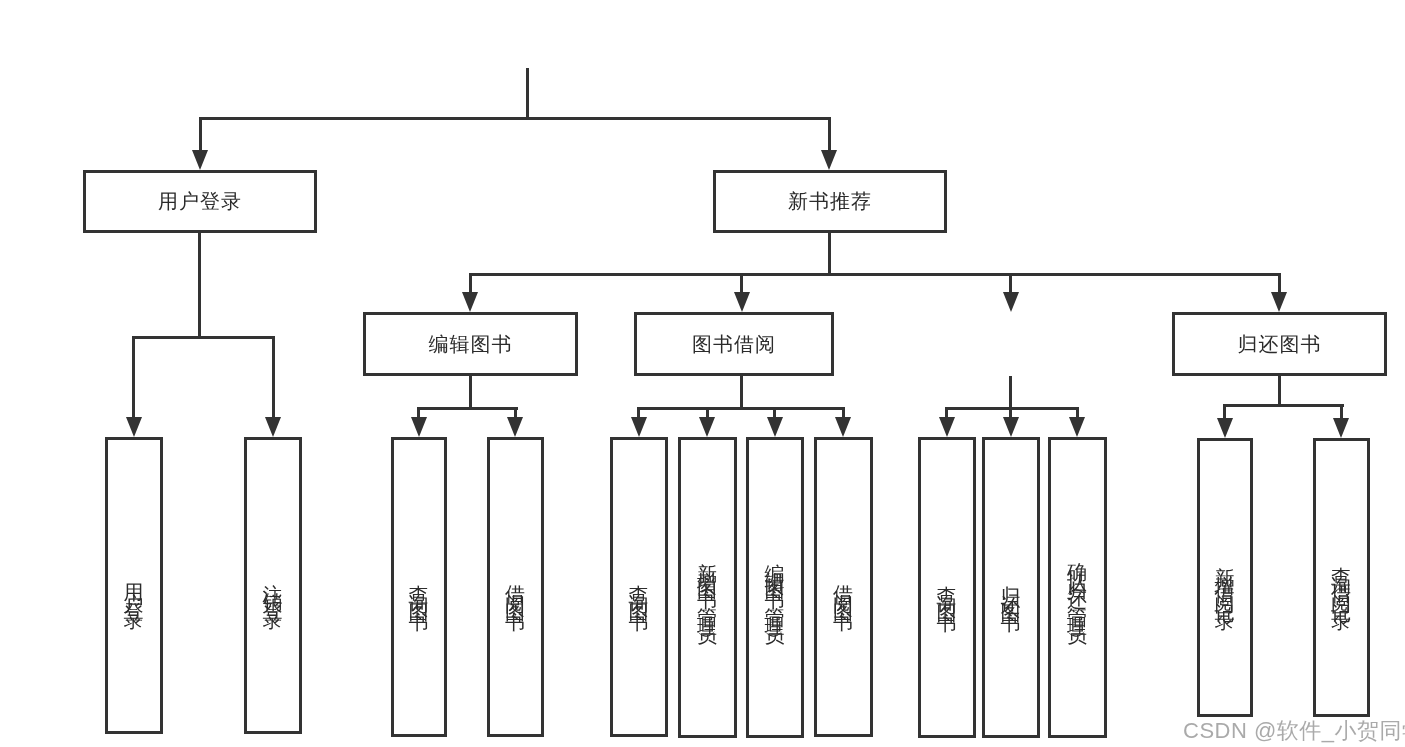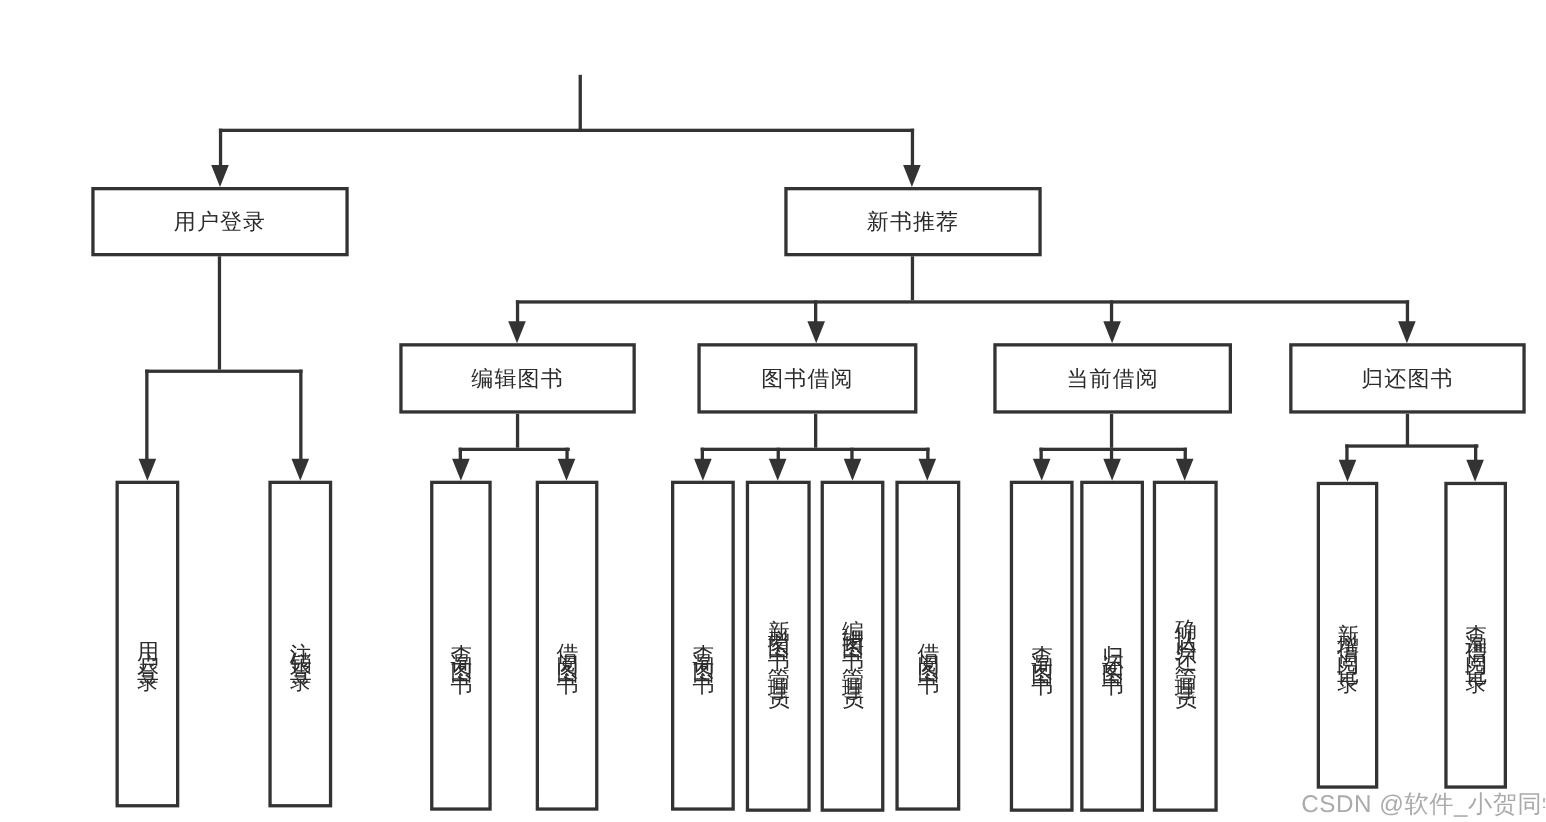--- a/index.html
+++ b/index.html
@@ -130,23 +130,20 @@
   <div class="box" style="left:713px;top:170px;width:234px;height:63px;">
     <span class="htext">新书推荐</span>
   </div>
 
   <div class="box" style="left:363px;top:312px;width:215px;height:64px;">
     <span class="htext">编辑图书</span>
   </div>
   <div class="box" style="left:634px;top:312px;width:200px;height:64px;">
     <span class="htext">图书借阅</span>
   </div>
-  <div class="box" style="left:903px;top:312px;width:217px;height:64px;">
-    <span class="htext">当前借阅</span>
-  </div>
   <div class="box" style="left:1172px;top:312px;width:215px;height:64px;">
     <span class="htext">归还图书</span>
   </div>
 
   <div class="box" style="left:105px;top:437px;width:58px;height:297px;">
     <span class="vtext">用户登录</span>
   </div>
   <div class="box" style="left:244px;top:437px;width:58px;height:297px;">
     <span class="vtext">注销登录</span>
   </div>

